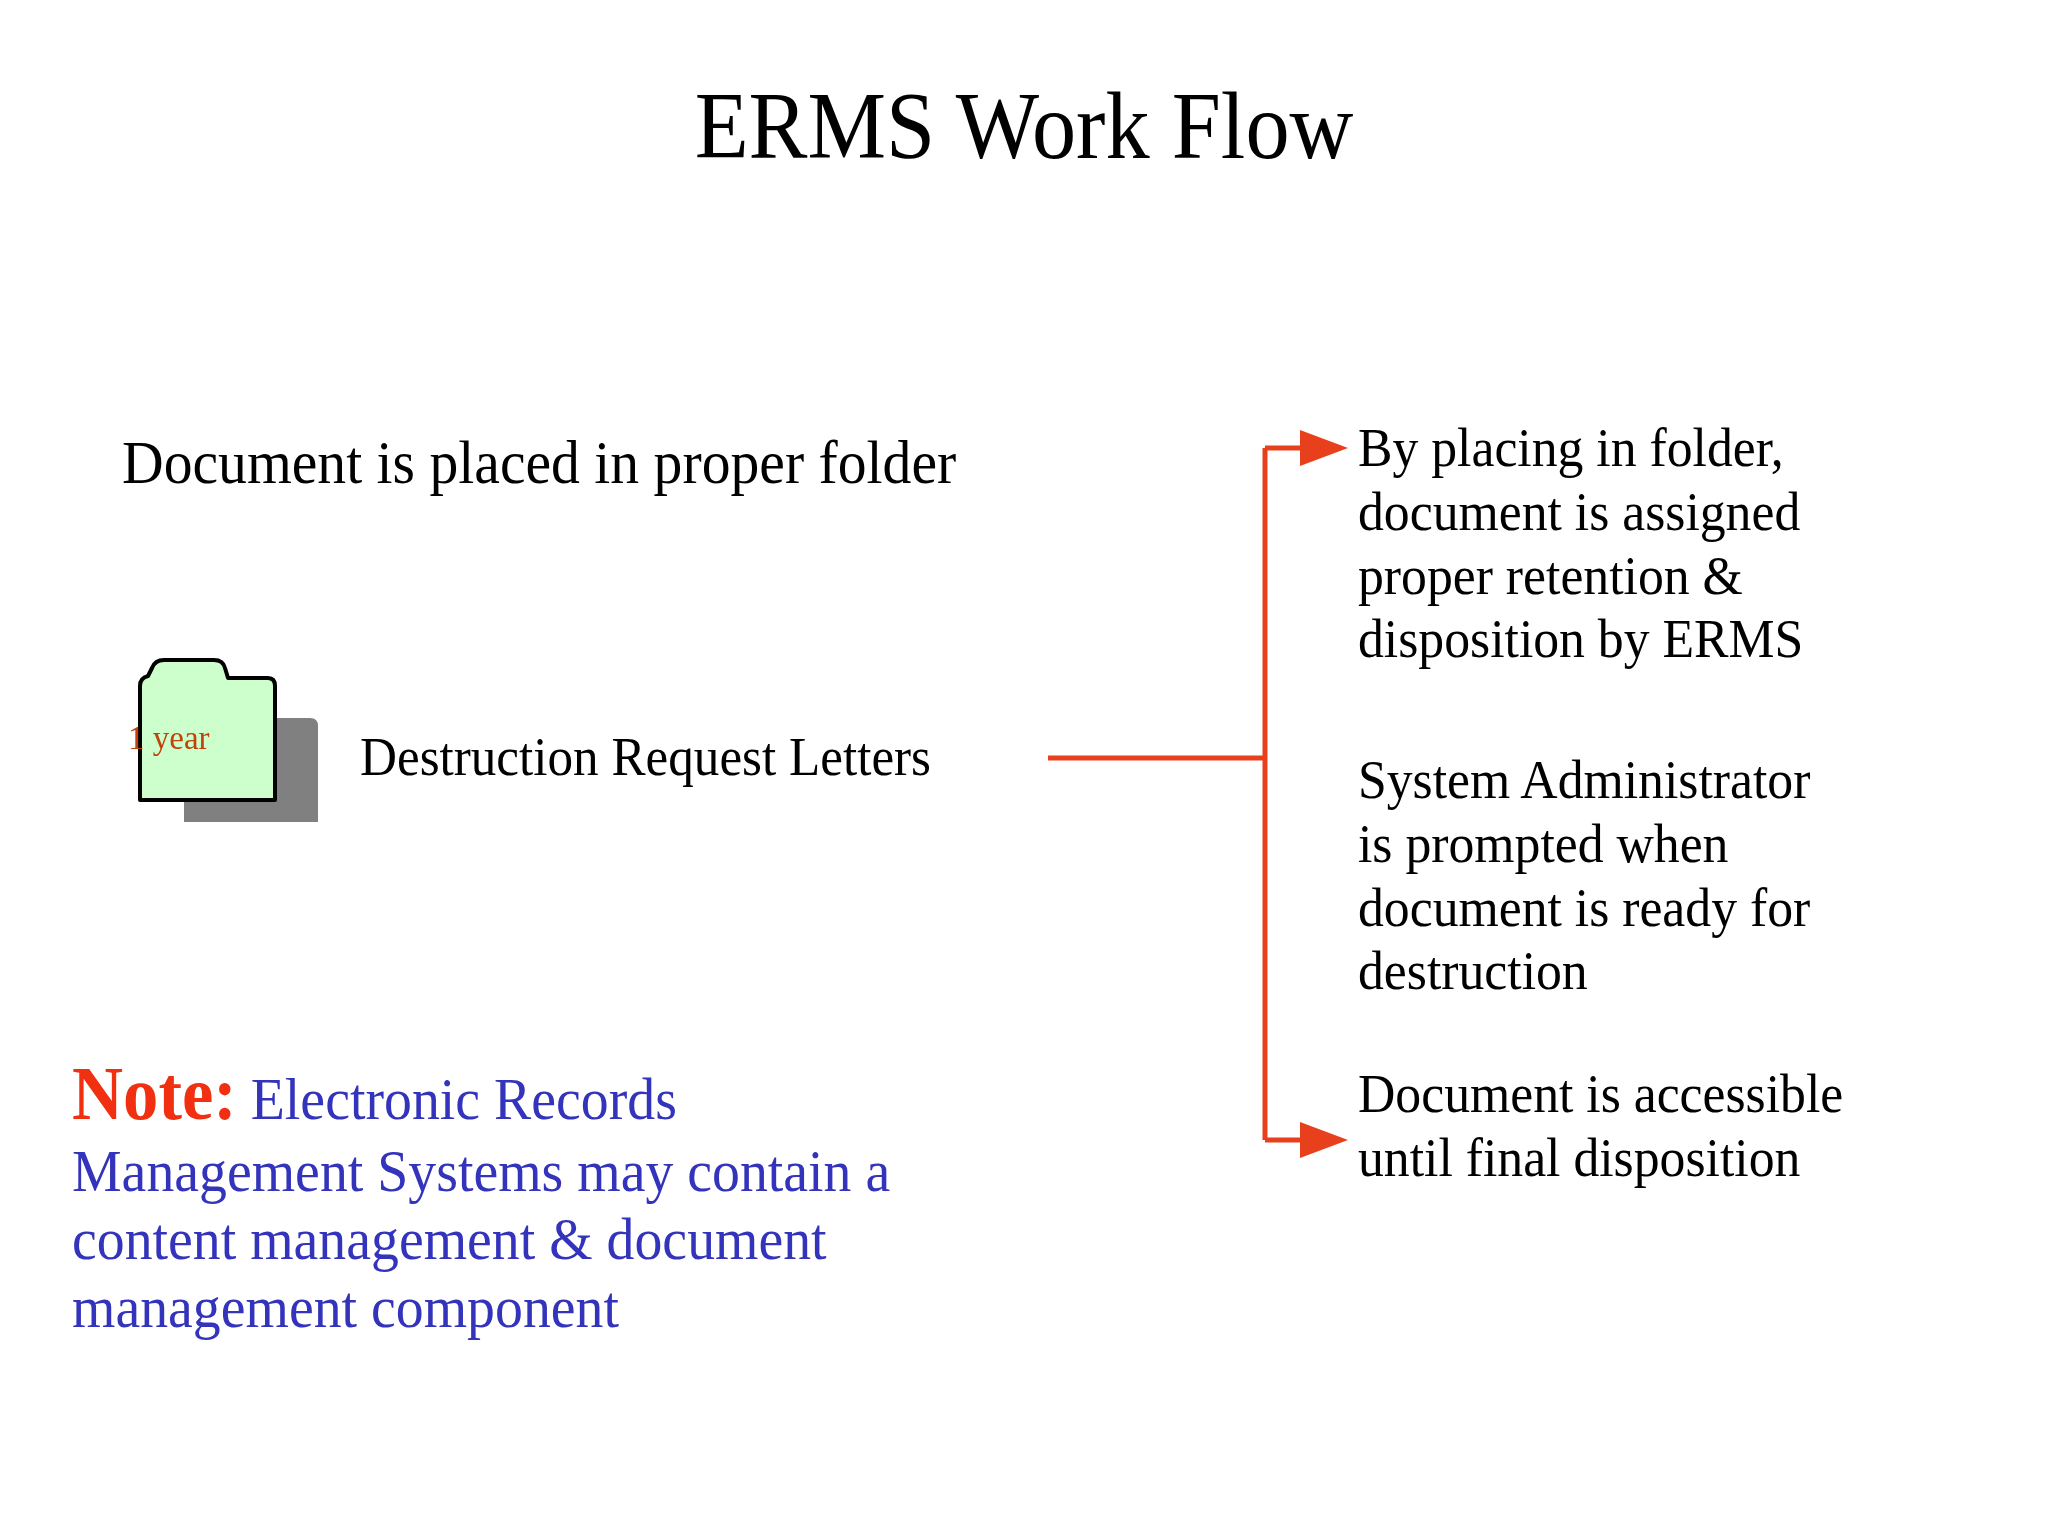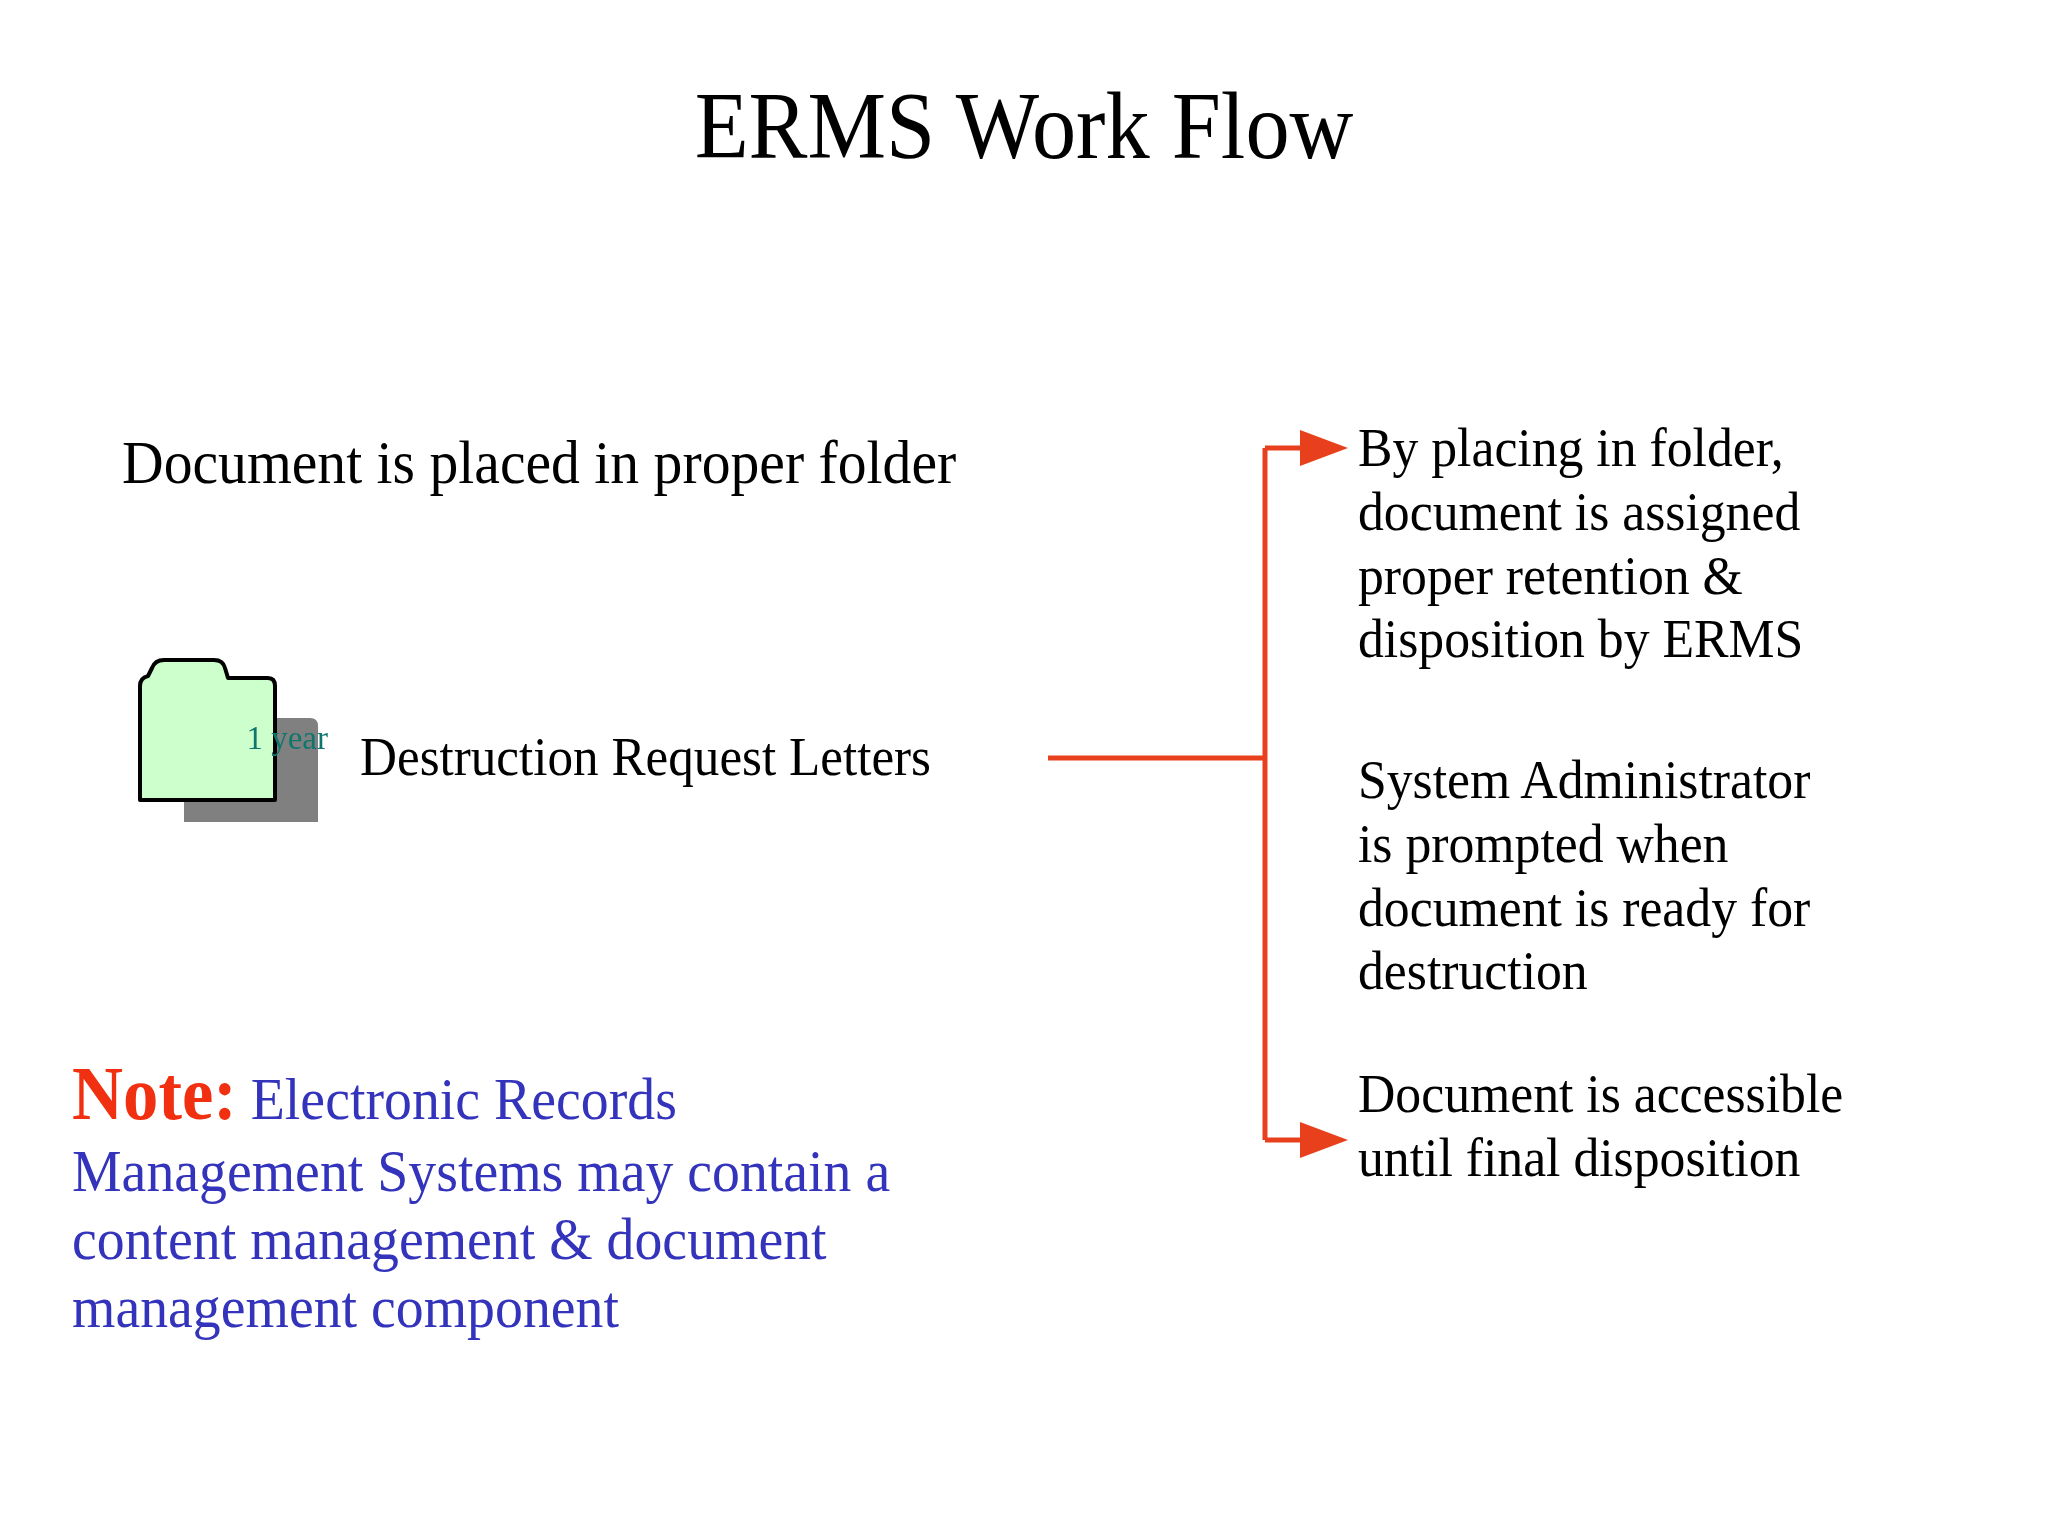--- a/index.html
+++ b/index.html
@@ -54,23 +54,23 @@
     top: 648px;
     width: 240px;
     height: 190px;
   }
   #folder-graphic svg { display: block; }
   #folder-label {
     position: absolute;
     left: 128px;
     top: 720px;
     width: 200px;
-    text-align: right;
+    text-align: left;
     font-size: 33px;
-    color: #0f766e;
+    color: #c2410c;
     pointer-events: none;
     white-space: nowrap;
   }
 
   
   #destruction-label {
     position: absolute;
     left: 360px;
     top: 728px;
     font-size: 55px;

